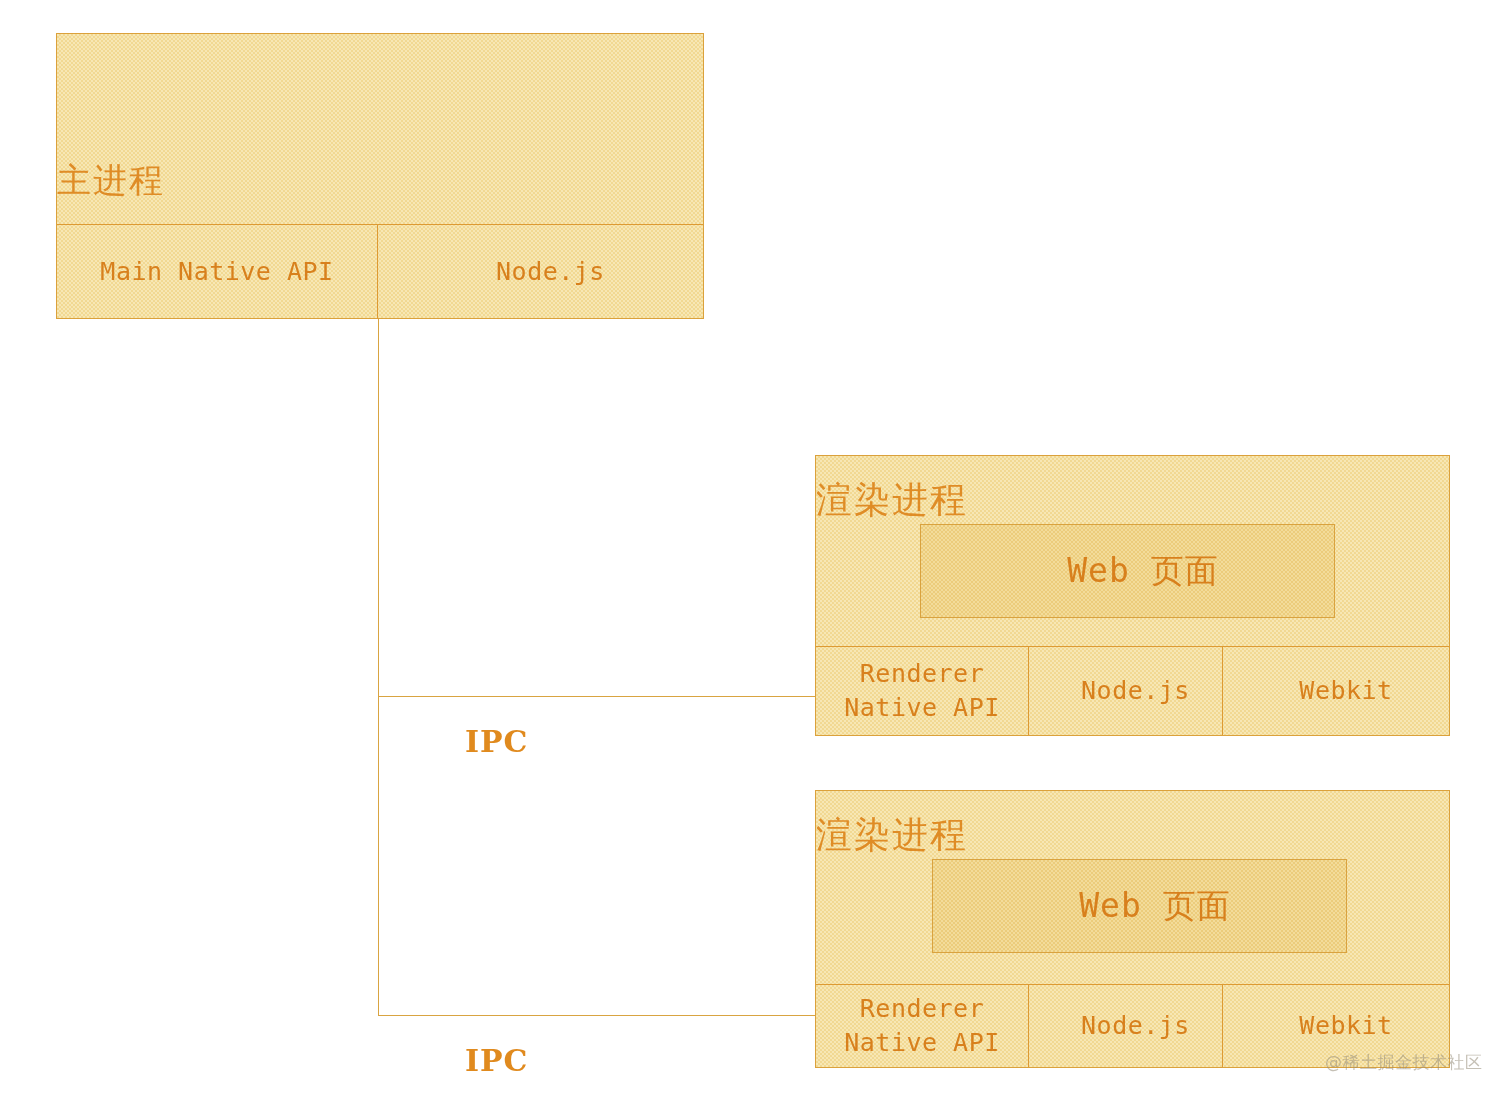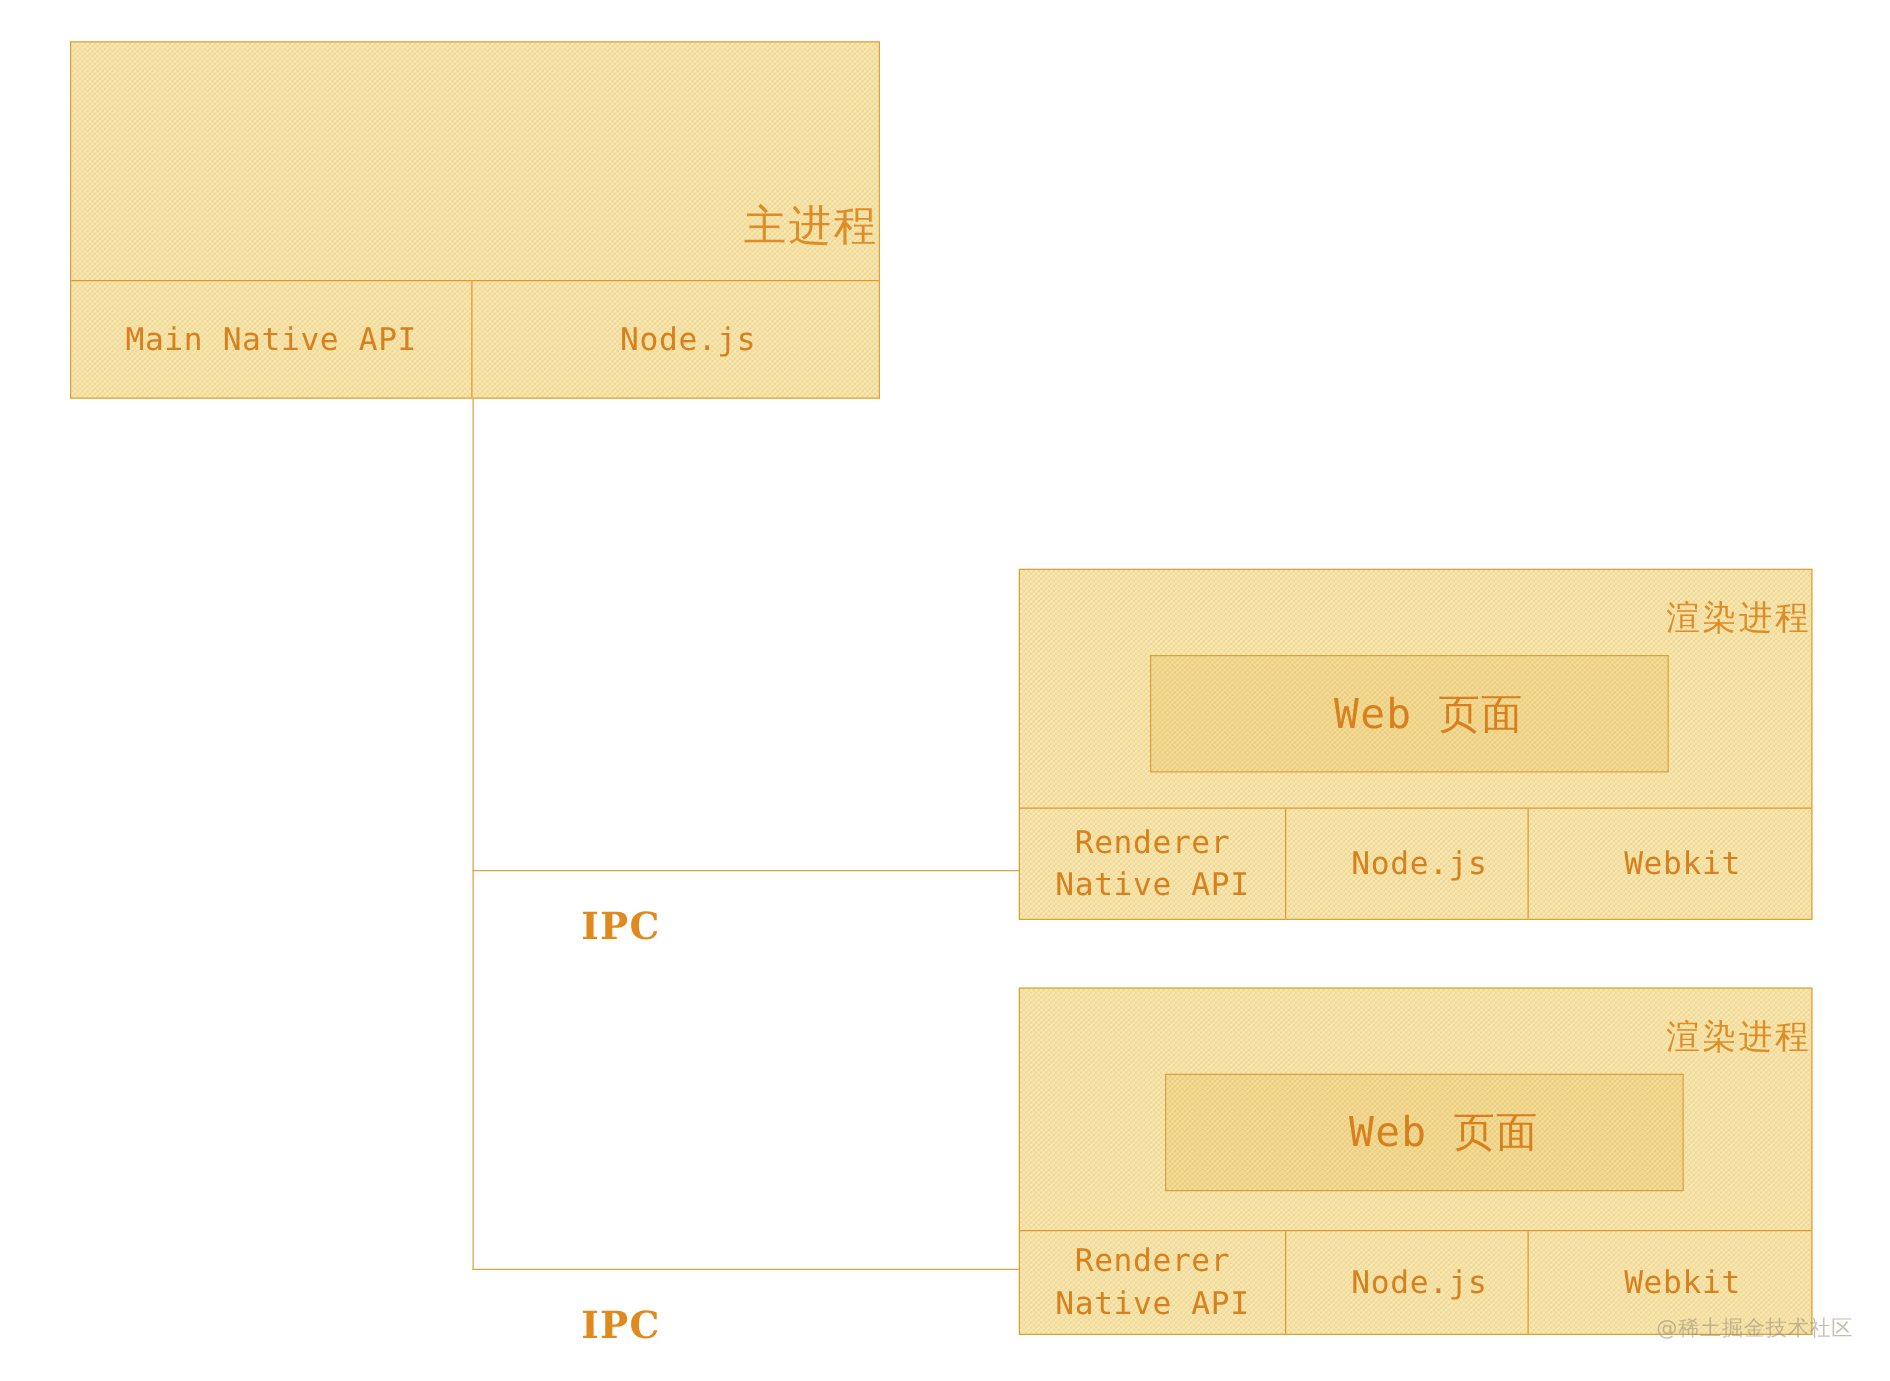--- a/index.html
+++ b/index.html
@@ -49,29 +49,29 @@
     align-items: center;
     justify-content: center;
     padding-left: 31px;
   }
 
   
   .box-title {
     position: absolute;
     left: 0;
     right: 0;
-    text-align: right;
+    text-align: left;
     color: #df8c26;
     font-family: "DejaVu Sans", sans-serif;
     font-weight: 400;
     letter-spacing: 2px;
     white-space: nowrap;
   }
   .title-main   { font-size: 34px; }
-  .title-render { font-size: 27px; margin-left: 20px; }
+  .title-render { font-size: 36px; }
 
   .inner-label {
     color: #d8801d;
     font-family: "DejaVu Sans Mono", monospace;
     font-size: 33px;
     letter-spacing: 1px;
     white-space: nowrap;
   }
 
   

